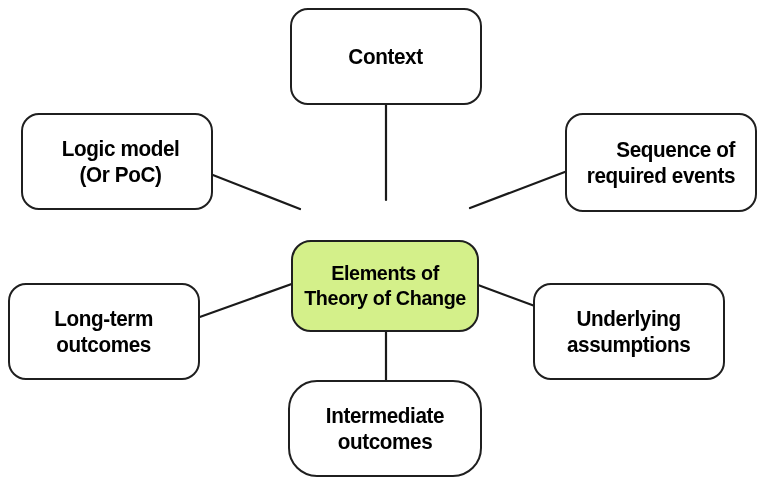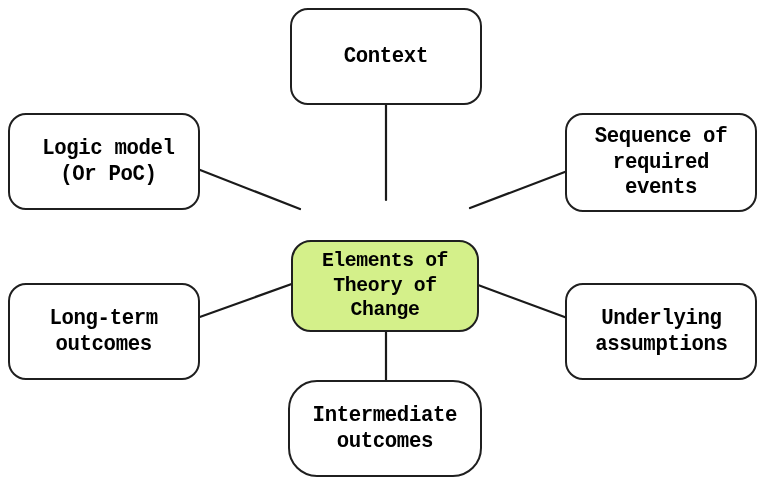--- a/index.html
+++ b/index.html
@@ -6,21 +6,21 @@
     margin: 0;
     padding: 0;
     background: #ffffff;
   }
   .canvas {
     position: relative;
     width: 768px;
     height: 488px;
     background: #ffffff;
     overflow: hidden;
-    font-family: Liberation Mono, monospace;
+    font-family: Liberation Sans, sans-serif;
   }
   .connectors {
     position: absolute;
     left: 0;
     top: 0;
     width: 768px;
     height: 488px;
   }
   .connectors line {
     stroke: #1a1a1a;
@@ -52,24 +52,24 @@
   .node.center {
     background: #d4f08a;
     border-radius: 20px;
     margin-top: 44px;
   }
   .node.center .label {
     font-size: 21px;
   }
   
   .pos-context      { left: 290px; top:   8px; width: 192px; height: 97px; }
-  .pos-logic        { left:   8px; top: 113px; width: 192px; height: 97px; padding-left: 8px; }
-  .pos-sequence     { left: 565px; top: 113px; width: 192px; height: 99px; }
+  .pos-logic        { left:   21px; top: 113px; width: 192px; height: 97px; padding-left: 8px; }
+  .pos-sequence     { left: 565px; top: 113px; width: 192px; height: 99px; text-align: right; }
   .pos-longterm     { left:   8px; top: 283px; width: 192px; height: 97px; }
-  .pos-underlying   { left: 565px; top: 283px; width: 192px; height: 97px; }
+  .pos-underlying   { left: 533px; top: 283px; width: 192px; height: 97px; }
   .pos-intermediate { left: 288px; top: 380px; width: 194px; height: 97px; border-radius: 29px; }
   .pos-center       { left: 291px; top: 196px; width: 188px; height: 92px; }
 </style>
 </head>
 <body>
 
 <div class="canvas">
 
   <svg class="connectors" viewBox="0 0 768 488" xmlns="http://www.w3.org/2000/svg">
     <line x1="386" y1="100" x2="386" y2="200"></line>

